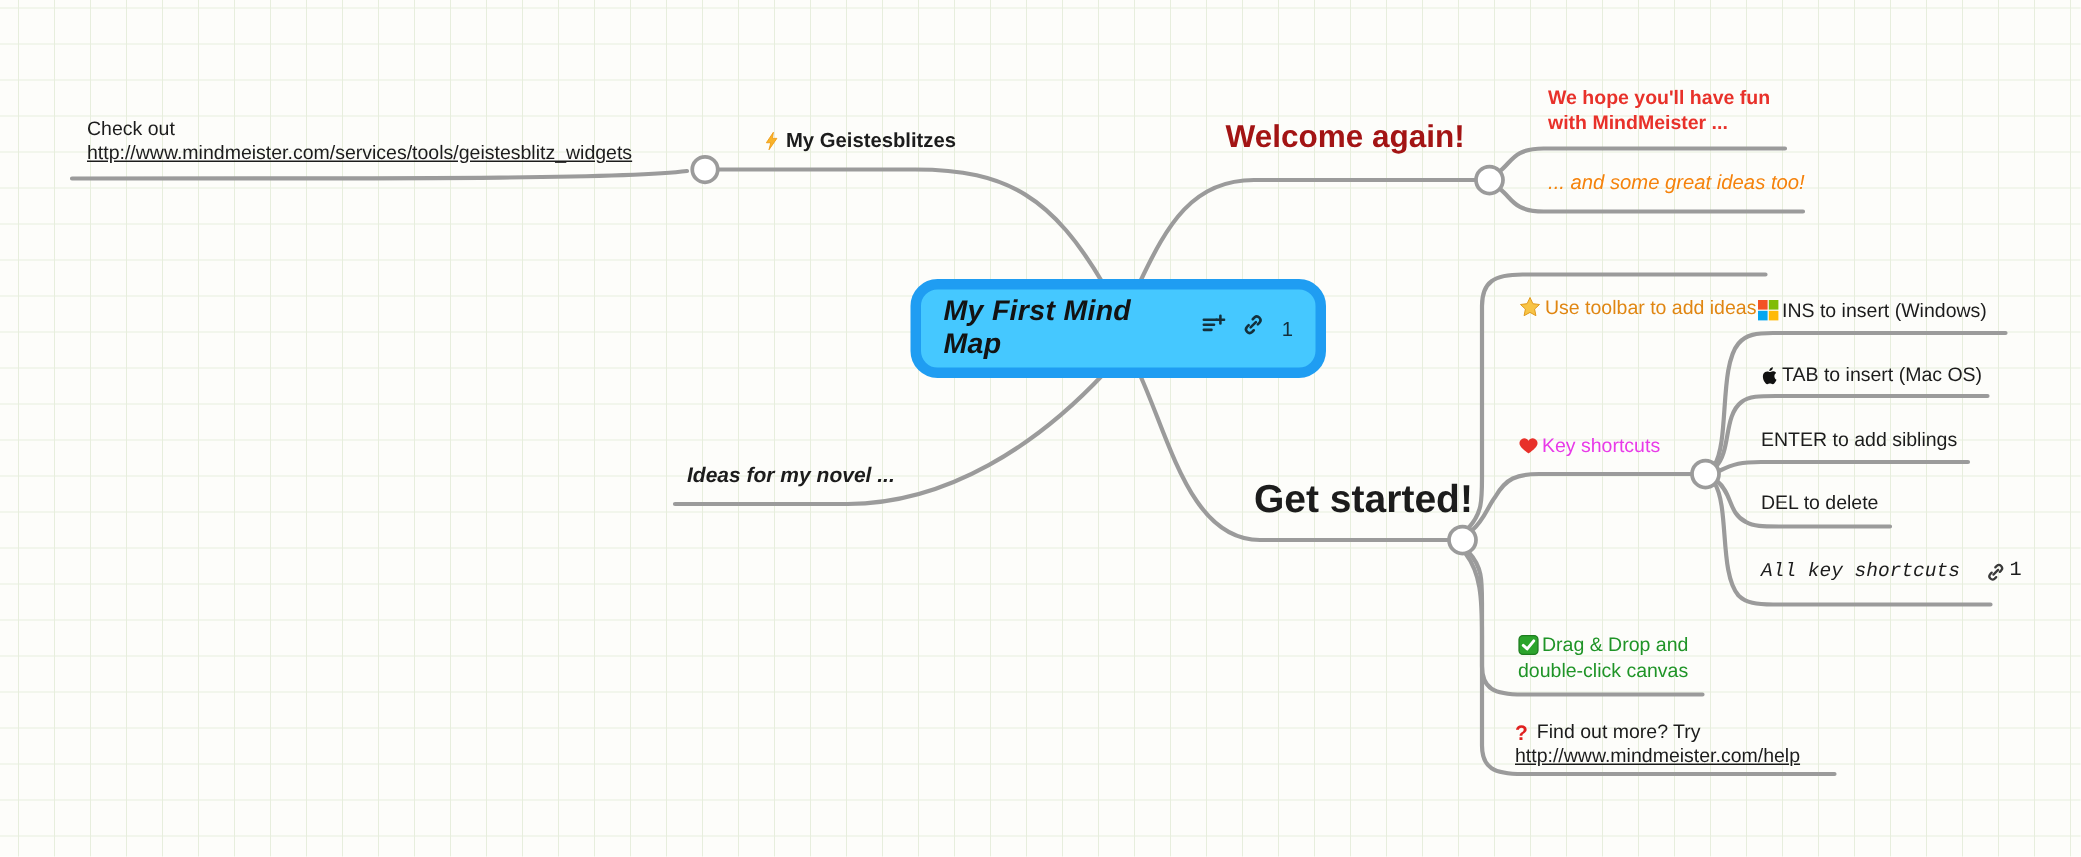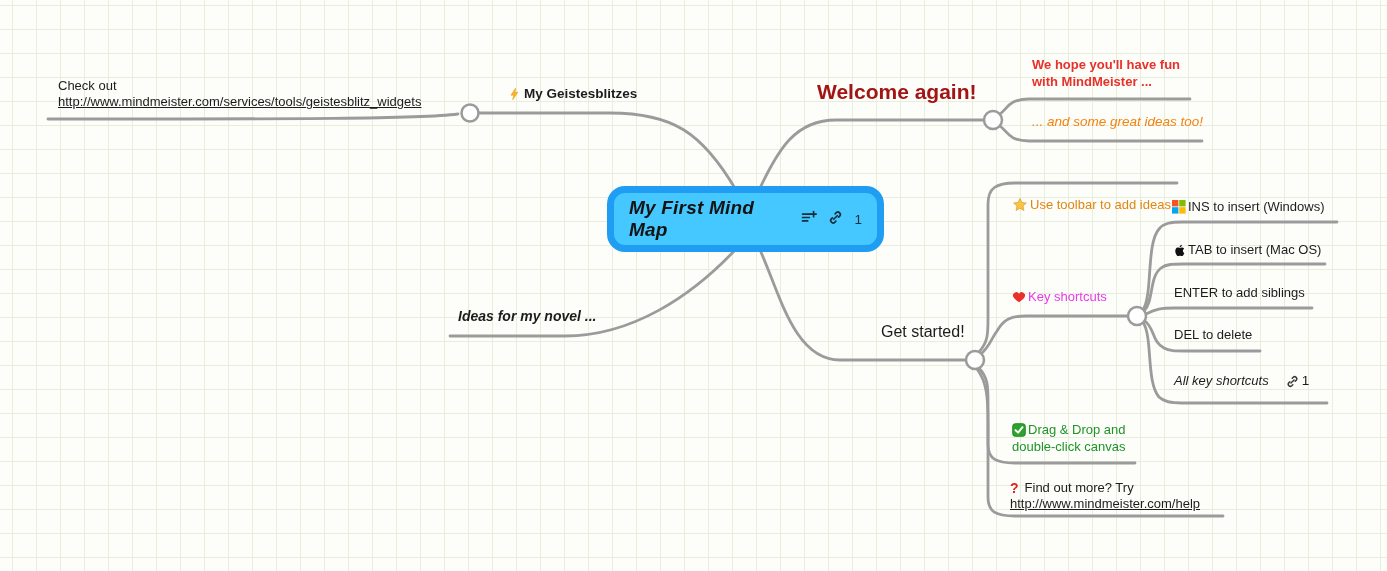--- a/index.html
+++ b/index.html
@@ -35,28 +35,28 @@
   .root-icons{display:flex;align-items:center;gap:10px;margin-left:2px;color:#14303c;}
   .root-icons svg{width:17px;height:17px;}
   .link-count{font-size:13.5px;color:#14303c;}
 
   .checkout{left:58px;top:78px;}
   .geistesblitz{left:508px;top:86px;font-weight:bold;font-size:13.5px;}
   .novel{left:458px;top:308px;font-weight:bold;font-style:italic;font-size:14px;}
   .welcome{left:817px;top:80px;font-size:21px;font-weight:bold;color:#a31414;line-height:24px;}
   .wehope{left:1032px;top:56px;font-weight:bold;color:#e8312a;line-height:17px;}
   .greatideas{left:1032px;top:114px;font-style:italic;color:#f5820b;font-size:13.5px;}
-  .getstarted{left:881px;top:320px;font-size:16px;font-weight:normal;line-height:24px;}
+  .getstarted{left:836px;top:320px;font-size:26px;font-weight:bold;line-height:24px;}
   .usetoolbar{left:1012px;top:156px;color:#e08612;margin-top:41px;}
   .keyshortcuts{left:1012px;top:289px;color:#e83ae8;}
   .ins{left:1172px;top:199px;}
   .tab{left:1172px;top:242px;}
   .enter{left:1174px;top:285px;}
   .del{left:1174px;top:327px;}
-  .allshort{left:1174px;top:373px;font-style:italic;}
+  .allshort{left:1174px;top:373px;font-style:italic;font-family:Liberation Mono, monospace;}
   .allshort .chain{color:#3a3a3a;margin-left:14px;}
   .allshort .cnt{font-style:normal;font-size:13.5px;color:#1c1c1c;}
   .dragdrop{left:1012px;top:421px;color:#1f9427;line-height:17px;}
   .findout{left:1010px;top:480px;line-height:16px;}
   .qmark{color:#e02020;font-weight:bold;font-size:14px;margin-right:4px;}
   a.maplink,.maplink{color:#1c1c1c;text-decoration:underline;cursor:pointer;}
 </style>
 </head>
 <body>
 

